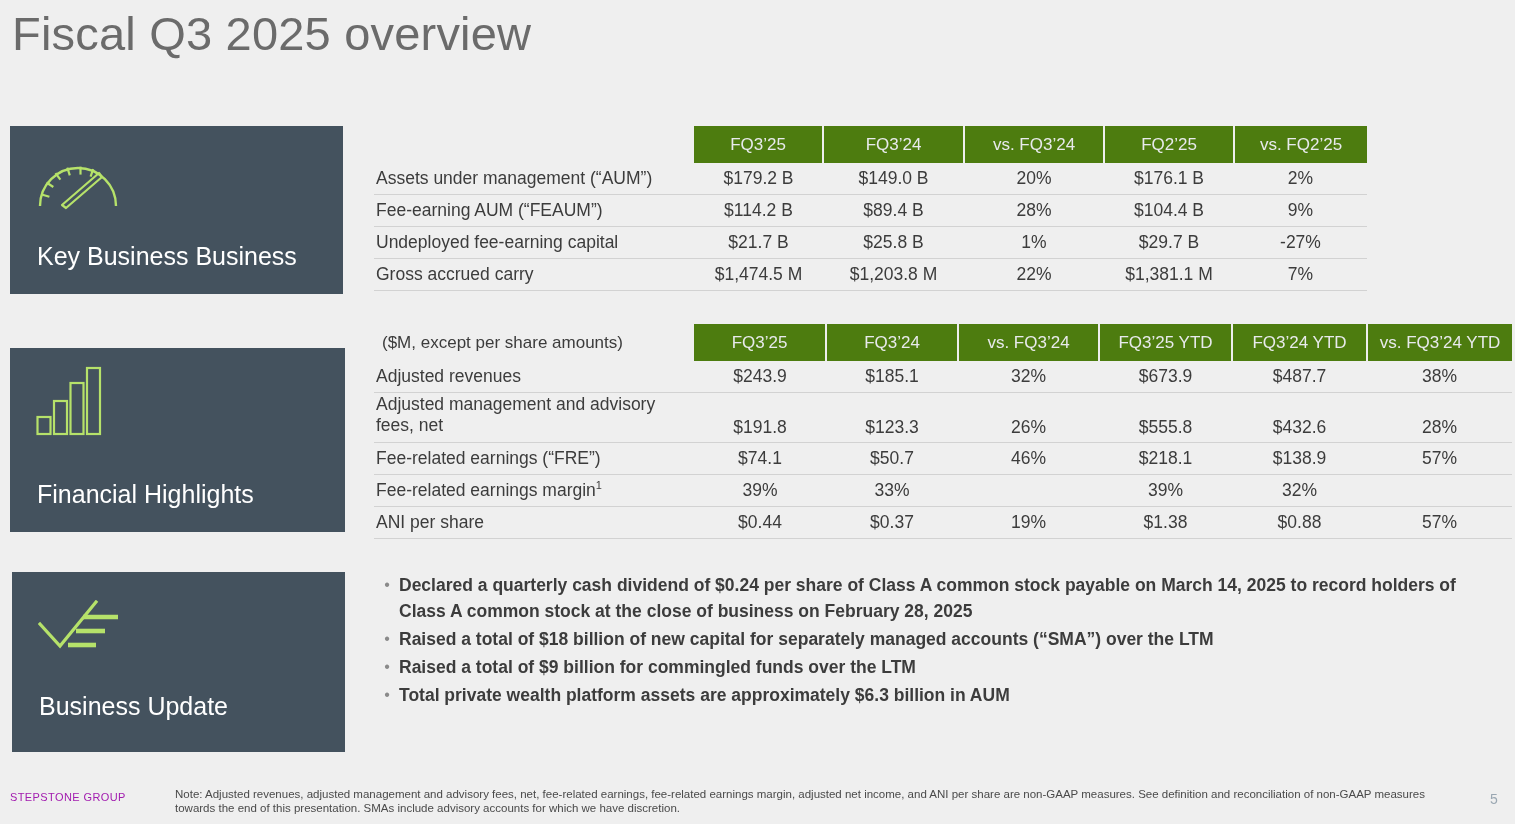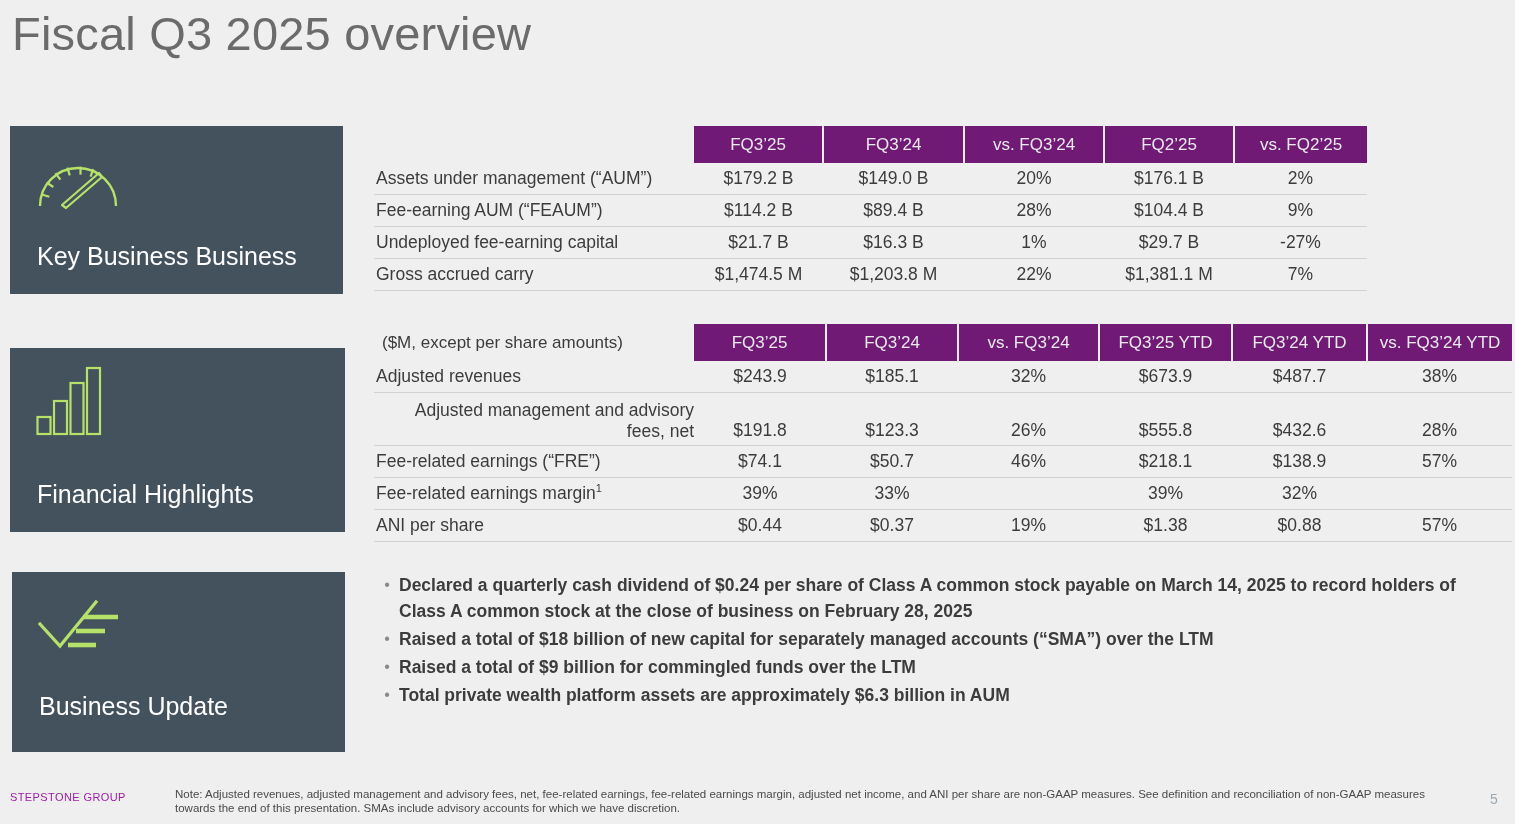--- a/index.html
+++ b/index.html
@@ -70,21 +70,21 @@
 
   .data-table th,
   .data-table td {
     padding: 0;
     margin: 0;
     font-weight: 400;
   }
 
   
   .data-table thead th {
-    background: #701a75;
+    background: #4d7c0f;
     color: #e8eaec;
     font-size: 17px;
     height: 37px;
     text-align: center;
     vertical-align: middle;
     border-left: 2px solid #eeeeee;
     white-space: nowrap;
   }
   .data-table thead th.corner {
     background: transparent;
@@ -112,22 +112,21 @@
     white-space: nowrap;
   }
   .data-table tbody td.val {
     text-align: center;
   }
   .data-table tbody tr.tall td { height: 45px; }
   .data-table tbody td.rowlabel.two-line {
     white-space: normal;
     line-height: 21px;
     vertical-align: top;
-    padding-top: 7px;
-    text-align: right;
+    padding-top: 1px;
   }
   .data-table tbody tr.tall td.val { vertical-align: bottom; padding-bottom: 4px; }
 
   sup { font-size: 11px; vertical-align: super; line-height: 0; }
 
   
   #bullets {
     position: absolute;
     left: 375px;
     top: 572px;
@@ -257,21 +256,21 @@
       <td class="rowlabel">Fee-earning AUM (“FEAUM”)</td>
       <td class="val">$114.2 B</td>
       <td class="val">$89.4 B</td>
       <td class="val">28%</td>
       <td class="val">$104.4 B</td>
       <td class="val">9%</td>
     </tr>
     <tr>
       <td class="rowlabel">Undeployed fee-earning capital</td>
       <td class="val">$21.7 B</td>
-      <td class="val">$16.3 B</td>
+      <td class="val">$25.8 B</td>
       <td class="val">1%</td>
       <td class="val">$29.7 B</td>
       <td class="val">-27%</td>
     </tr>
     <tr>
       <td class="rowlabel">Gross accrued carry</td>
       <td class="val">$1,474.5 M</td>
       <td class="val">$1,203.8 M</td>
       <td class="val">22%</td>
       <td class="val">$1,381.1 M</td>

